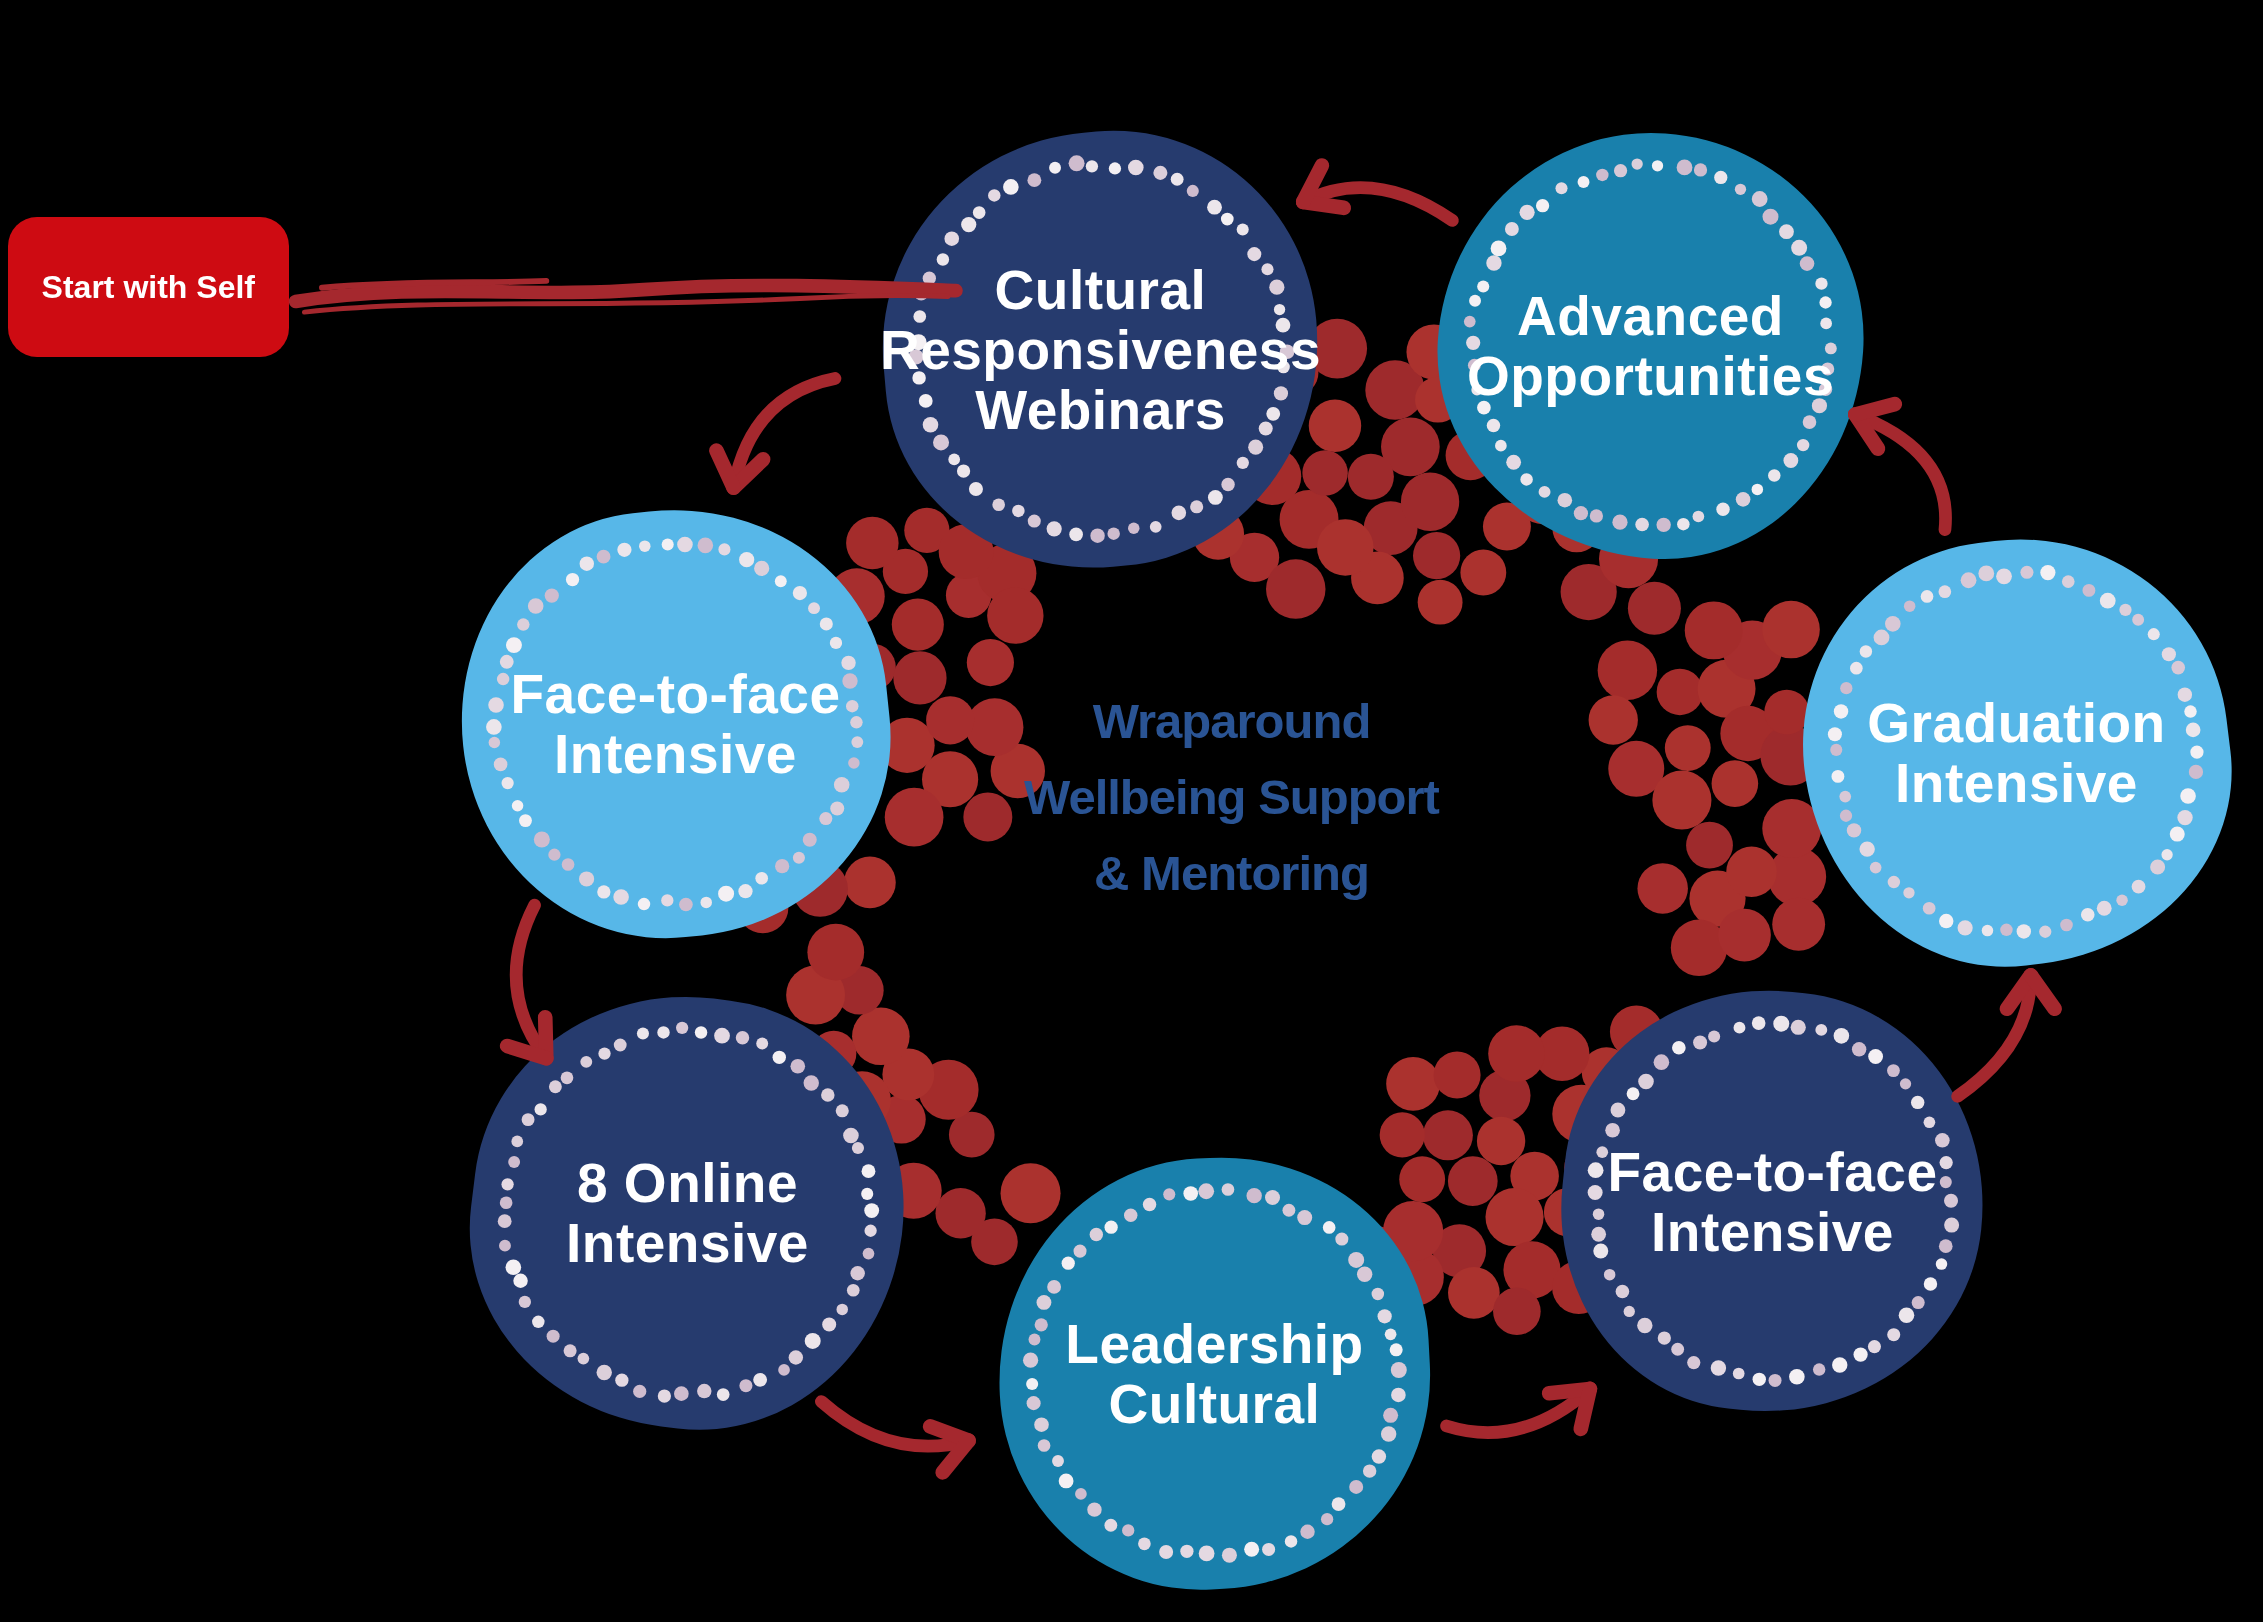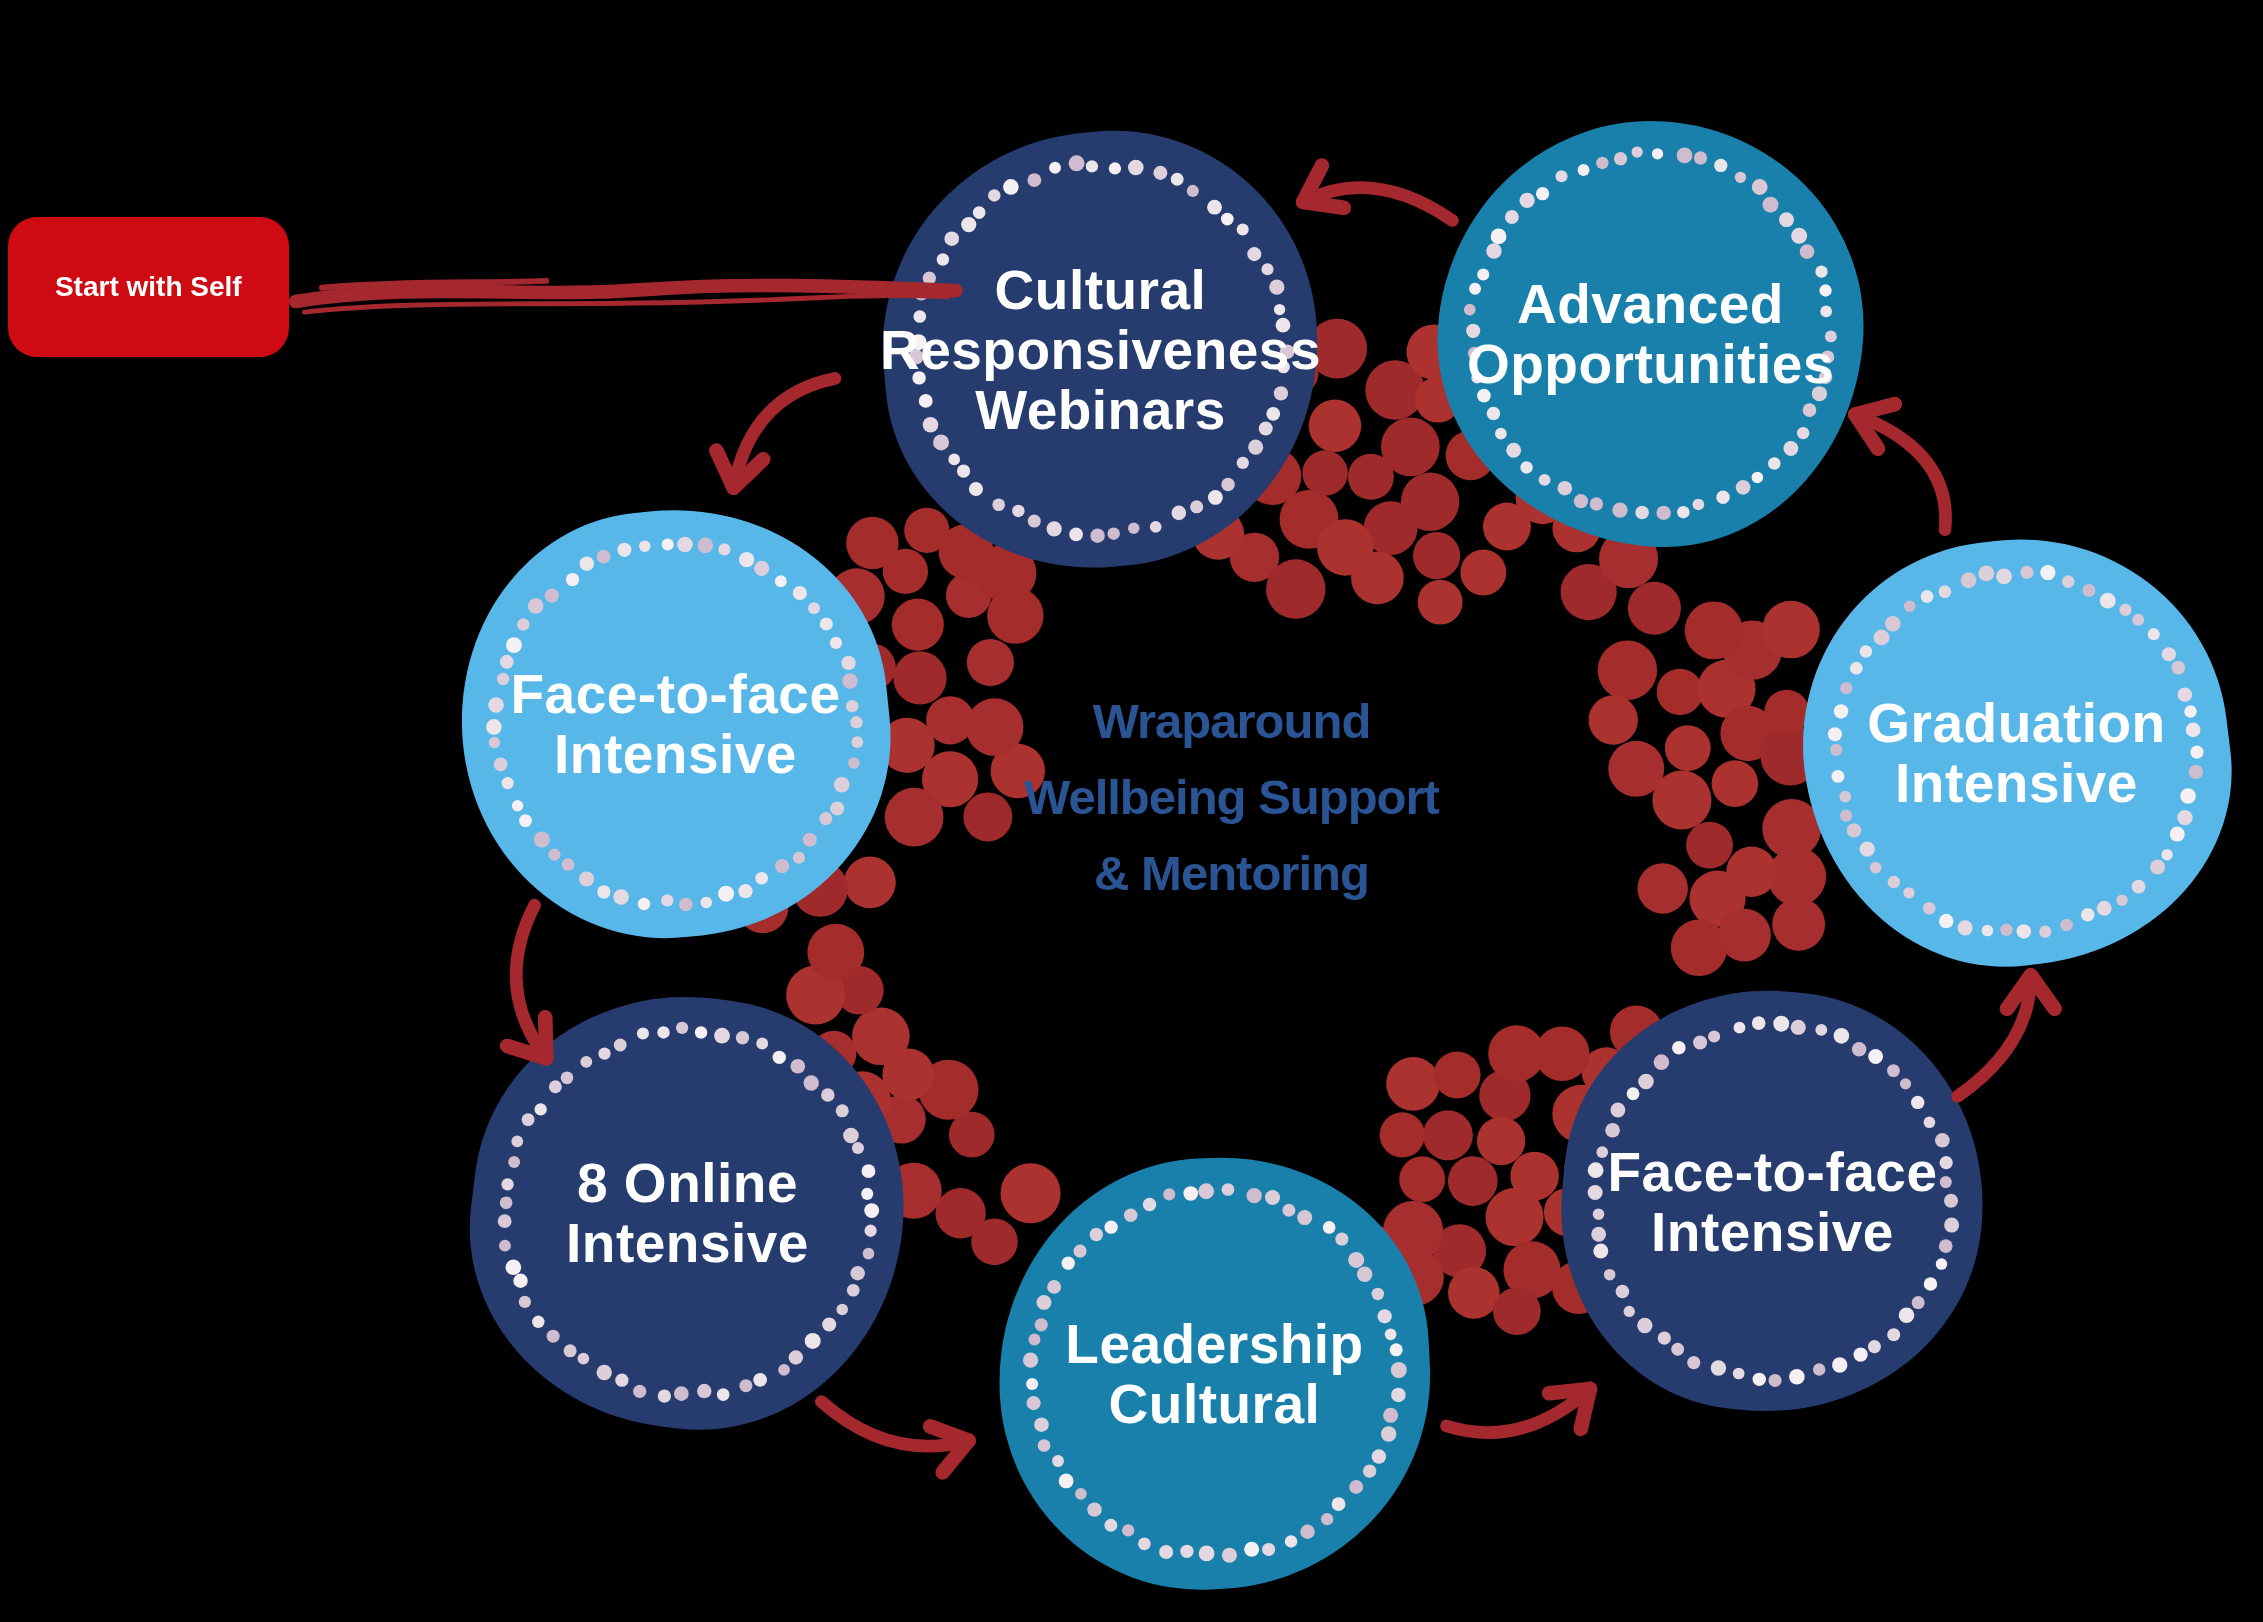--- a/index.html
+++ b/index.html
@@ -17,21 +17,21 @@
   .node svg.dotring{position:absolute;left:0;top:0;z-index:1;}
   .node .label{
     position:relative;z-index:2;text-align:center;
     color:var(--node-text,#fff);font-weight:bold;font-size:55px;line-height:60px;
     letter-spacing:0.5px;
   }
   #start-badge{
     position:absolute;left:7.8px;top:217px;width:281px;height:140px;z-index:3;
     background:var(--bright-red,#CE0B12);border-radius:29px;
     display:flex;align-items:center;justify-content:center;
-    color:#fff;font-weight:bold;font-size:28px;white-space:nowrap;
+    color:#fff;font-weight:bold;font-size:32px;white-space:nowrap;
   }
   #center-label{
     position:absolute;left:666px;top:683px;width:1131px;z-index:3;
     text-align:center;color:var(--center-text,#2A5494);
     font-family:Liberation Sans, sans-serif;
     font-weight:bold;font-size:49px;line-height:76px;letter-spacing:-1px;
   }
 </style>
 </head>
 <body>
@@ -238,21 +238,21 @@
           <circle cx="403.8" cy="159.1" r="7.8" fill="#DCCFDA"></circle>
           <circle cx="406.6" cy="182.1" r="5.8" fill="#ECE6EB"></circle>
           <circle cx="410.1" cy="198.0" r="7.6" fill="#ECE6EB"></circle>
         </svg>
         <div class="label">
           <div>Cultural</div>
           <div>Responsiveness</div>
           <div>Webinars</div>
         </div>
       </div>
-      <div class="node" style="left: 1438px; top: 121px; width: 425px; height: 425px;">
+      <div class="node" style="left: 1438px; top: 133px; width: 425px; height: 425px;">
         <div class="blob" style="background: rgb(25, 128, 172); border-radius: 50% 50% 46% 54% / 52% 48%; transform: rotate(4deg);"></div>
         <svg class="dotring" width="425" height="425" viewBox="0 0 436 436">
           <circle cx="403.0" cy="221.0" r="6.1" fill="#DCCFDA"></circle>
           <circle cx="399.8" cy="242.1" r="6.7" fill="#D8C8D6"></circle>
           <circle cx="397.6" cy="262.9" r="6.8" fill="#D8C8D6"></circle>
           <circle cx="391.3" cy="279.8" r="7.8" fill="#DCCFDA"></circle>
           <circle cx="381.1" cy="296.6" r="7.0" fill="#D8C8D6"></circle>
           <circle cx="374.6" cy="320.2" r="6.4" fill="#E4D9E2"></circle>
           <circle cx="362.0" cy="336.0" r="7.6" fill="#E4D9E2"></circle>
           <circle cx="345.0" cy="351.4" r="6.4" fill="#ECE6EB"></circle>

